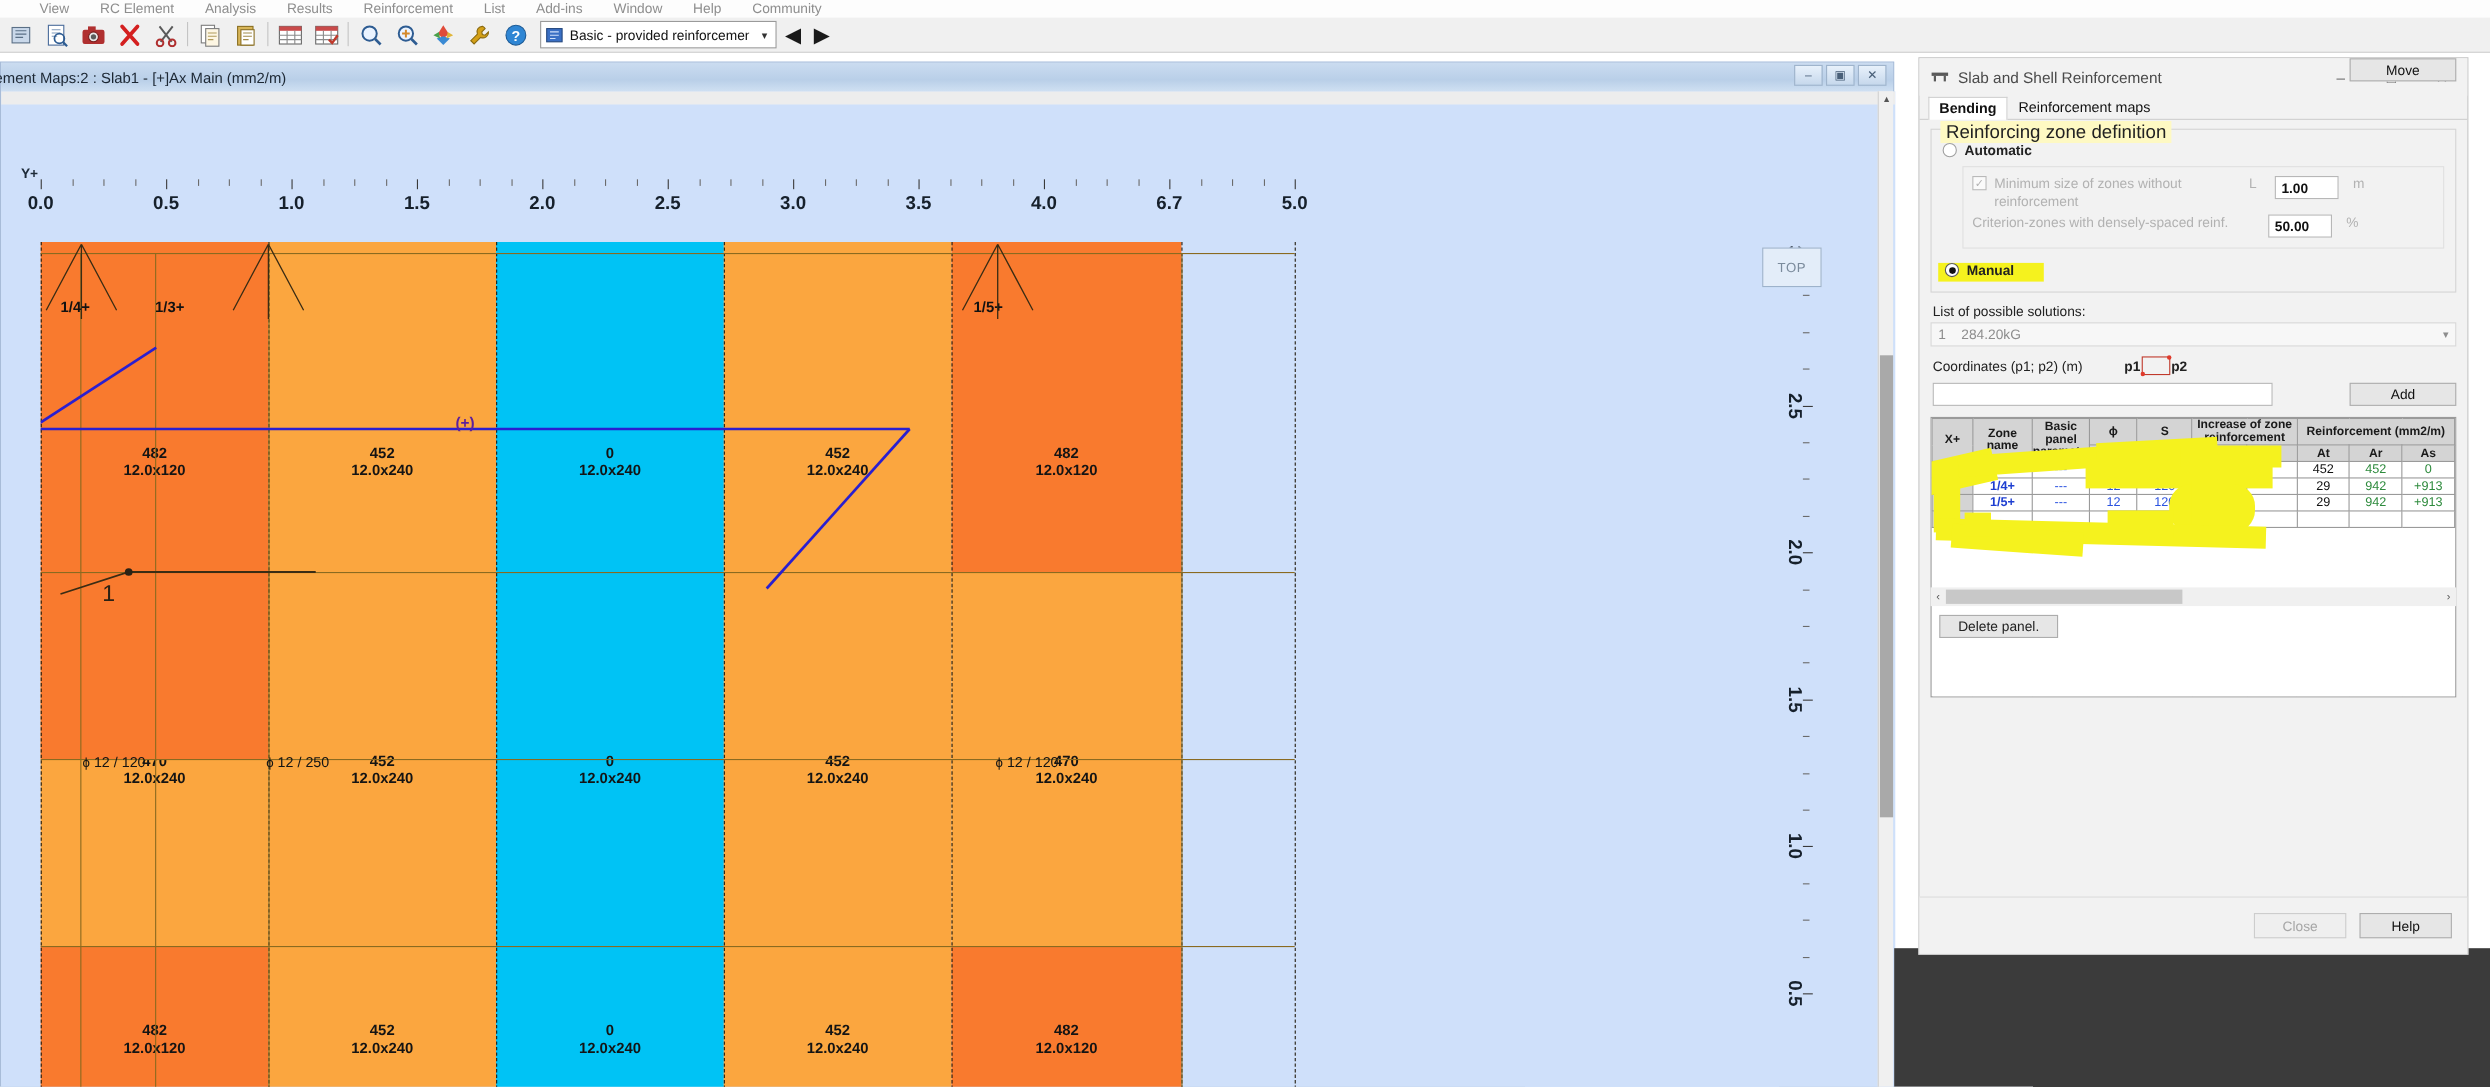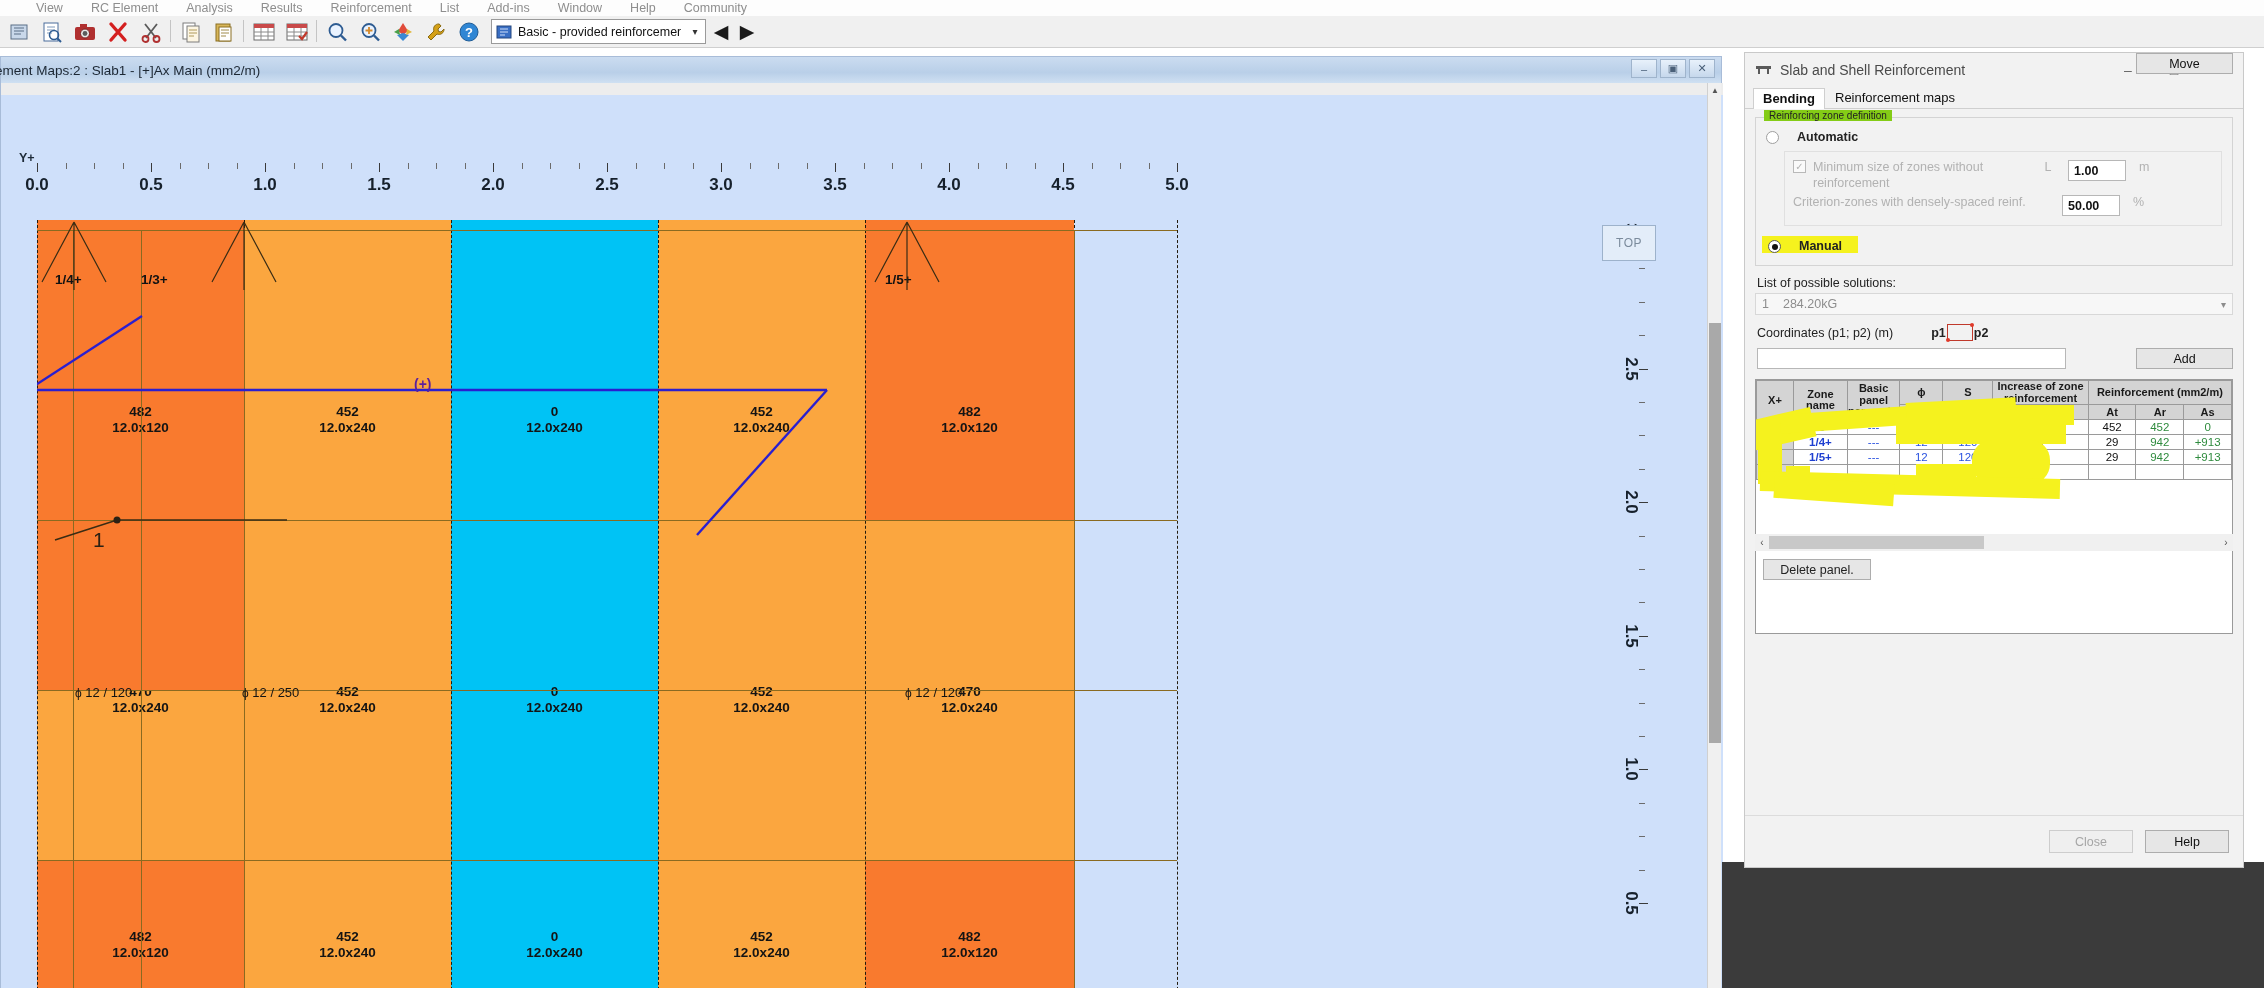--- a/index.html
+++ b/index.html
@@ -132,23 +132,23 @@
           color:#6b6b6b; font-size:14px; }
 
   
   #tabs { display:flex; padding-left:8px; height:22px; align-items:flex-end;
           border-bottom:1px solid #cfcfcf; }
   .tab { padding:2px 9px 3px 9px; font-size:13px; color:#111; border:1px solid transparent;
          border-bottom:none; }
   .tab.active { background:#fff; border-color:#cfcfcf; position:relative; top:1px; font-weight:600;}
 
   .grp { margin:8px 10px 0 10px; border:1px solid #d4d4d4; position:relative; padding:12px 10px 10px 10px;}
-  .grp > .legend { position:absolute; top:-8px; left:8px; background:#84cc16; padding:0 5px; font-size:10px;}
-
-  .radio-row { display:flex; align-items:flex-end; gap:18px; }
+  .grp > .legend { position:absolute; top:-8px; left:8px; background:#fef9c3; padding:0 5px; font-size:17px;}
+
+  .radio-row { display:flex; align-items:flex-start; gap:7px; }
   .radio { width:13px;height:13px;border:1px solid #5a5a5a;border-radius:50%;background:#fff;
            display:flex;align-items:center;justify-content:center;flex:none;}
   .radio.dis { border-color:#9f9f9f; }
   .radio .dot { width:6px;height:6px;border-radius:50%;background:#111; }
 
   .auto-box { border:1px solid #e0e0e0; margin:7px 0 0 18px; padding:8px 8px 9px 8px; }
   .chk { width:13px;height:13px;border:1px solid #b9b9b9;background:#fafafa;display:inline-flex;
          align-items:center;justify-content:center;color:#b3b3b3;font-size:10px;flex:none;}
   .dis-text { color:#b2b2b2; }
   .numfield { width:58px;height:21px;border:1px solid #b7b7b7;background:#fff;
@@ -390,21 +390,21 @@
         <div class="xlabel" style="left: 834px;">3.5</div>
         <div class="xtick minor" style="left: 862.5px;"></div>
         <div class="xtick minor" style="left: 891px;"></div>
         <div class="xtick minor" style="left: 919.5px;"></div>
         <div class="xtick" style="left: 948px;"></div>
         <div class="xlabel" style="left: 948px;">4.0</div>
         <div class="xtick minor" style="left: 976.5px;"></div>
         <div class="xtick minor" style="left: 1005px;"></div>
         <div class="xtick minor" style="left: 1033.5px;"></div>
         <div class="xtick" style="left: 1062px;"></div>
-        <div class="xlabel" style="left: 1062px;">4.5</div>
+        <div class="xlabel" style="left: 1062px;">6.7</div>
         <div class="xtick minor" style="left: 1090.5px;"></div>
         <div class="xtick minor" style="left: 1119px;"></div>
         <div class="xtick minor" style="left: 1147.5px;"></div>
         <div class="xtick" style="left: 1176px;"></div>
         <div class="xlabel" style="left: 1176px;">5.0</div>
       </div>
     <div id="axes-y">
         <div class="ytick" style="top: 152px;"></div>
         <div class="ylabel" style="top: 152px;">3.0</div>
         <div class="ytick minor" style="top: 185.4px;"></div>

